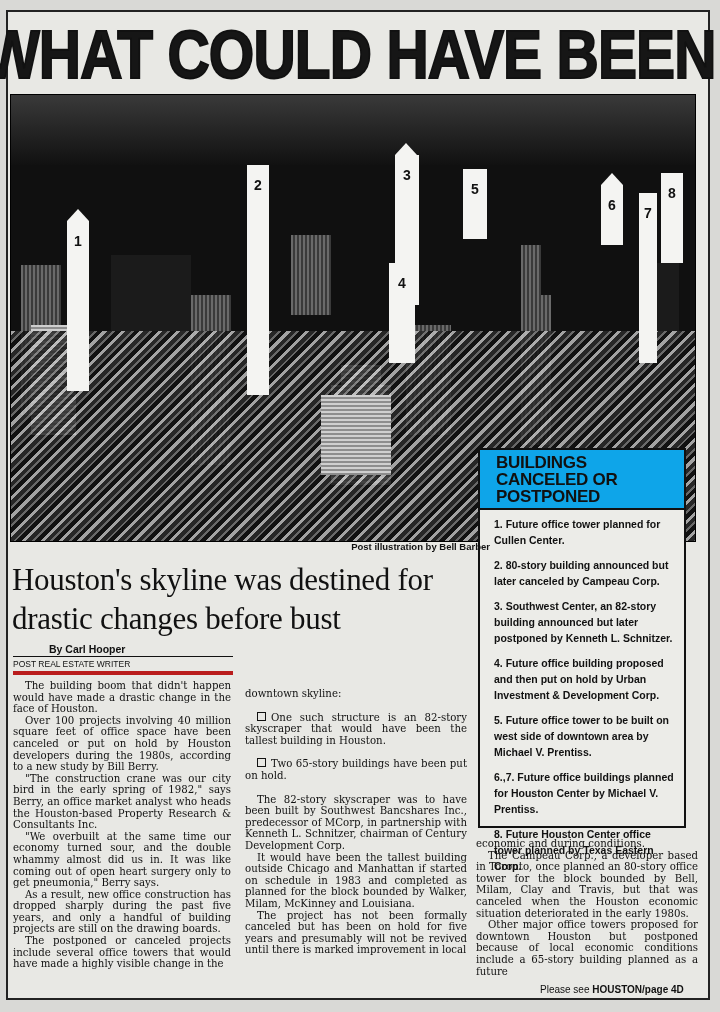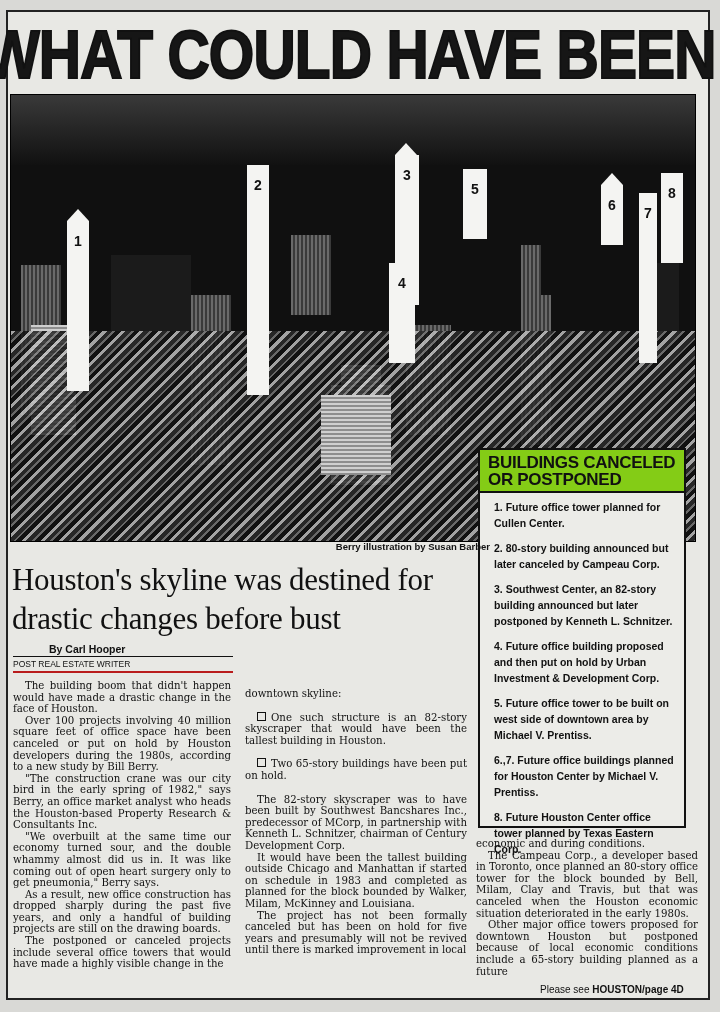--- a/index.html
+++ b/index.html
@@ -11,27 +11,27 @@
   .sky { position:absolute; left:0; top:0; width:100%; height:70px; background:linear-gradient(180deg,#444 0%,#2a2a2a 50%,#111 100%); opacity:.8; }
   .ground { position:absolute; left:0; bottom:0; width:100%; height:210px; background:repeating-linear-gradient(135deg,#bdbdbd 0 3px,#2a2a2a 3px 7px,#777 7px 9px,#111 9px 13px); opacity:.85; }
   .bldg { position:absolute; background:repeating-linear-gradient(90deg,#6a6a6a 0 2px,#3a3a3a 2px 4px); }
   .bldg.dark { background:#1b1b1b; }
   .bldg.light { background:repeating-linear-gradient(180deg,#cfcfcf 0 2px,#8d8d8d 2px 4px); }
   .tower { position:absolute; background:#f4f4f2; display:flex; justify-content:center; }
   .tower .num { font-family:"Liberation Sans", sans-serif; font-weight:700; font-size:14px; margin-top:12px; color:#111; }
   .tower.peak::before { content:""; position:absolute; left:0; top:-12px; width:0; height:0; border-left:11px solid transparent; border-right:11px solid transparent; border-bottom:12px solid #f4f4f2; }
   .credit { position:absolute; right:230px; top:541px; font-family:"Liberation Sans", sans-serif; font-weight:700; font-size:9.5px; }
   .sidebar { position:absolute; left:478px; top:448px; width:208px; height:380px; background:#ecece8; border:2px solid #111; box-sizing:border-box; }
-  .sidebar-head { background:#84cc16; border-bottom:2px solid #111; padding:4px 8px 3px; font-family:"Liberation Sans", sans-serif; font-weight:900; font-size:17px; line-height:17px; letter-spacing:-0.3px; }
+  .sidebar-head { background:#0ea5e9; border-bottom:2px solid #111; padding:4px 16px 3px; font-family:"Liberation Sans", sans-serif; font-weight:900; font-size:17px; line-height:17px; letter-spacing:-0.3px; }
   .sidebar-list { padding:6px 8px 0 14px; }
   .sidebar-list p { margin:0 0 9px; font-family:"Liberation Sans", sans-serif; font-weight:700; font-size:10.5px; line-height:16px; }
   .headline { position:absolute; left:12px; top:560px; width:460px; font-family:Liberation Serif, serif; font-size:31px; line-height:39px; letter-spacing:-0.3px; }
   .byline { position:absolute; left:13px; top:643px; width:220px; }
   .byline .name { font-family:"Liberation Sans", sans-serif; font-weight:700; font-size:10.5px; border-bottom:1.5px solid #111; padding-bottom:1px;padding-left:36px; }
-  .byline .role { font-family:"Liberation Sans", sans-serif; font-size:8.5px; border-bottom:2px solid #b91c1c; padding:2px 0 2px; }
+  .byline .role { font-family:"Liberation Sans", sans-serif; font-size:8.5px; border-bottom:4px solid #b91c1c; padding:2px 0 2px; }
   .col { position:absolute; font-size:10.2px; line-height:11.6px; text-align:justify; hyphens:auto; }
   .col p { margin:0; text-indent:12px; }
   .col1 { left:13px; top:680px; width:218px; }
   .col2 { left:245px; top:648px; width:222px; }
   .col2 p.bullet { text-indent:12px; margin-bottom:12px; margin-top:12px; }
   .col2 p.first { text-indent:0;margin-top:40px; }
   .col3 { left:476px; top:838px; width:222px; }
   .col3 p.cont { text-indent:0; }
   .see { position:absolute; left:540px; top:984px; font-family:"Liberation Sans", sans-serif; font-size:10px; }
   .see b { font-weight:900; }
@@ -95,21 +95,21 @@
     <p>1. Future office tower planned for Cullen Center.</p>
     <p>2. 80-story building announced but later canceled by Campeau Corp.</p>
     <p>3. Southwest Center, an 82-story building announced but later postponed by Kenneth L. Schnitzer.</p>
     <p>4. Future office building proposed and then put on hold by Urban Investment &amp; Development Corp.</p>
     <p>5. Future office tower to be built on west side of downtown area by Michael V. Prentiss.</p>
     <p>6.,7. Future office buildings planned for Houston Center by Michael V. Prentiss.</p>
     <p>8. Future Houston Center office tower planned by Texas Eastern Corp.</p>
   </div>
 </div>
 
-<div class="credit">Berry illustration by Susan Barber</div>
+<div class="credit">Post illustration by Bell Barber</div>
 
 <div class="headline">Houston's skyline was destined for drastic changes before bust</div>
 
 <div class="byline">
   <div class="name">By Carl Hooper</div>
   <div class="role">POST REAL ESTATE WRITER</div>
 </div>
 
 <div class="col col1">
   <p>The building boom that didn't happen would have made a drastic change in the face of Houston.</p>

